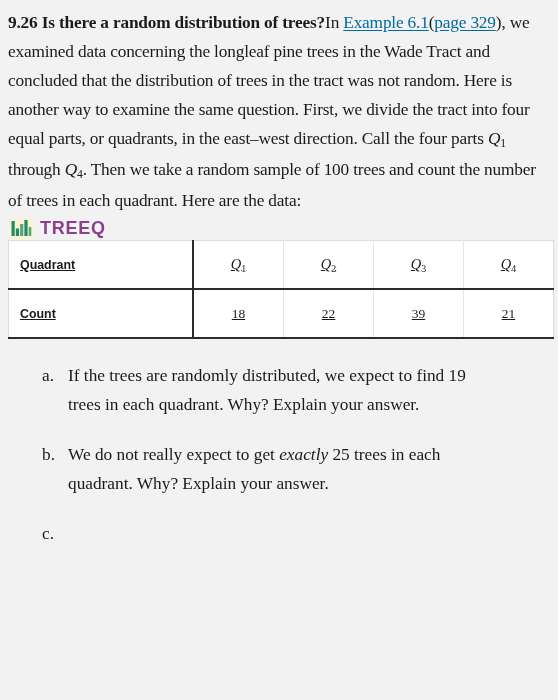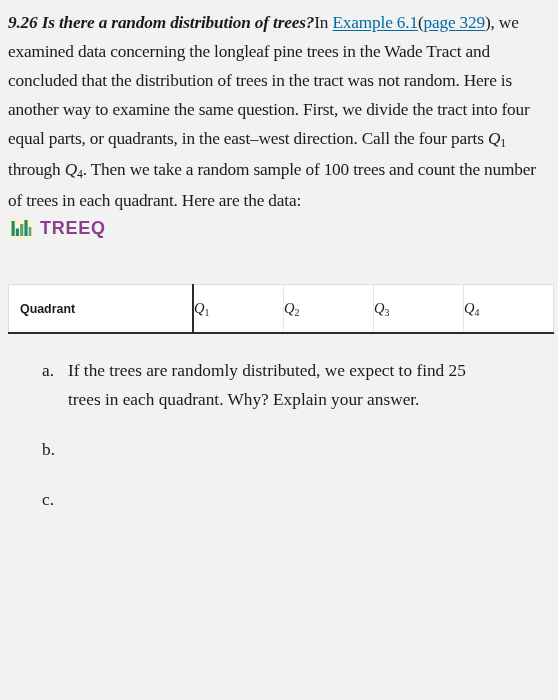--- a/index.html
+++ b/index.html
@@ -24,21 +24,20 @@
   .stem {
     font-size: 17.3px;
     line-height: 29px;
     text-align: left;
     margin: 0;
     padding-top: 8px;
     letter-spacing: -0.01em;
   }
   .lead {
     font-weight: bold;
-    font-style: italic;
   }
   a.doclink {
     color: #0369a1;
     text-decoration: underline;
     text-underline-offset: 2px;
   }
   .qvar {
     font-family: "Liberation Serif", serif;
     font-style: italic;
   }
@@ -67,28 +66,28 @@
   }
   .ds-icon svg { display: block; }
   .ds-label {
     font-family: "Liberation Sans", sans-serif;
     font-size: 18px;
     font-weight: bold;
     letter-spacing: 0.04em;
     color: #8c3f8c;
   }
   .data-table {
-    margin-top: 44px;
     width: 530px;
     border-collapse: collapse;
     background: #15803d;
     table-layout: fixed;
     border-top: 1px solid #dcdcdc;
     border-left: 1px solid #dcdcdc;
     border-right: 1px solid #dcdcdc;
+    text-decoration: underline;
   }
   .data-table td {
     background: #ffffff;
     height: 33px;
     padding: 7px 0;
     border-right: 1px solid #e6e6e6;
   }
   .data-table tr.row-head td {
     border-bottom: 2px solid #2b2b2b;
   }
@@ -98,20 +97,21 @@
   td.rowlabel {
     font-family: "Liberation Sans", sans-serif;
     font-weight: bold;
     font-size: 12.4px;
     padding-left: 11px;
     width: 172px;
     border-right: 2px solid #2b2b2b !important;
     text-align: left;
   }
   td.cell {
+    text-align: center;
     font-size: 13.5px;
     width: 89px;
   }
   td.cell .qvar { font-size: 14.5px; }
   td.cell:last-child { border-right: none; }
   .qlist {
     margin: 22px 0 0 0;
     padding: 0;
     list-style: none;
   }
@@ -159,29 +159,37 @@
 
   <table class="data-table">
     <tbody>
       <tr class="row-head">
         <td class="rowlabel">Quadrant</td>
         <td class="cell"><span class="qvar"><span>Q</span><sub>1</sub></span></td>
         <td class="cell"><span class="qvar"><span>Q</span><sub>2</sub></span></td>
         <td class="cell"><span class="qvar"><span>Q</span><sub>3</sub></span></td>
         <td class="cell"><span class="qvar"><span>Q</span><sub>4</sub></span></td>
       </tr>
+      <tr class="row-body">
+        <td class="rowlabel">Count</td>
+        <td class="cell">18</td>
+        <td class="cell">22</td>
+        <td class="cell">39</td>
+        <td class="cell">21</td>
+      </tr>
     </tbody>
   </table>
 
   <ul class="qlist">
     <li>
       <span class="marker">a.</span>
-      <span class="itemtext"><span>If the trees are randomly distributed, we expect to find 25 trees in each quadrant. Why? Explain your answer.</span></span>
+      <span class="itemtext"><span>If the trees are randomly distributed, we expect to find 19 trees in each quadrant. Why? Explain your answer.</span></span>
     </li>
     <li>
       <span class="marker">b.</span>
+      <span class="itemtext"><span>We do not really expect to get </span><span class="ital">exactly</span><span> 25 trees in each quadrant. Why? Explain your answer.</span></span>
     </li>
     <li>
       <span class="marker">c.</span>
     </li>
   </ul>
 
 </div>
 
 </body></html>

